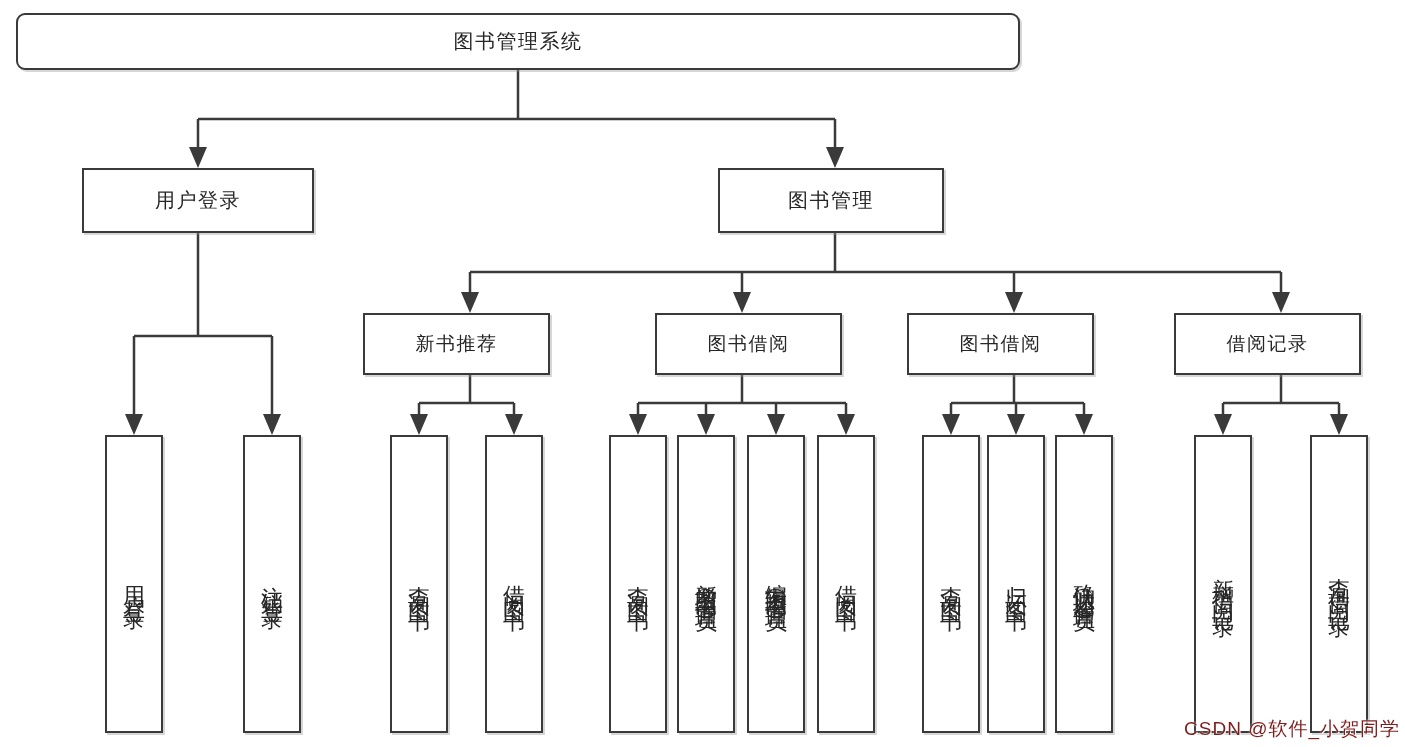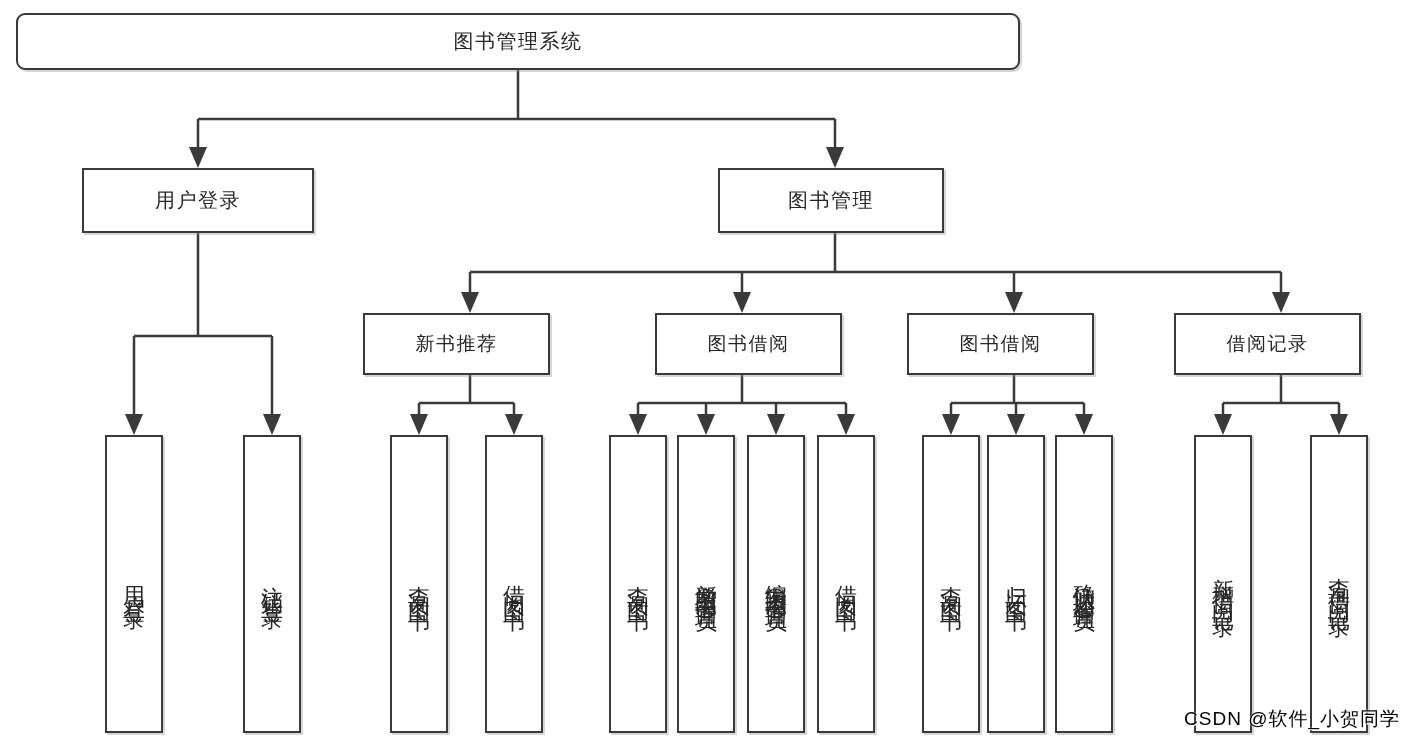--- a/index.html
+++ b/index.html
@@ -10,22 +10,22 @@
        display:flex;align-items:center;justify-content:center;text-align:center;
        box-shadow:2px 2px 0 rgba(150,150,150,.38);}
   .hbox{font-size:20px;letter-spacing:1.5px;}
   .root{left:16px;top:13px;width:1004px;height:57px;border-radius:9px;}
   .lvl2{top:168px;height:65px;}
   .lvl3{top:313px;height:62px;width:187px;font-size:19px;}
   .vbox{top:435px;width:58px;height:298px;}
   .vtext{writing-mode:vertical-rl;text-orientation:mixed;font-size:22px;line-height:1;
          letter-spacing:8px;white-space:nowrap;}
   .vtext.long{letter-spacing:4px;}
-  .watermark{position:absolute;right:5px;bottom:15px;font-size:19px;letter-spacing:1px;
-             color:#000000;text-shadow:0 0 2px #ffffff, 1px 1px 0 #ffffff;z-index:5;}
+  .watermark{position:absolute;right:5px;bottom:5px;font-size:19px;letter-spacing:1px;
+             color:#7f1d1d;text-shadow:0 0 2px #ffffff, 1px 1px 0 #ffffff;z-index:5;}
 </style>
 </head>
 <body>
 
 <div class="stage">
 
   <svg class="connectors" viewBox="0 0 1405 747">
     <g stroke="#3a3a3a" stroke-width="2.5" fill="none">
       <path d="M518 70 V119 M198 119 H835 M198 119 V150 M835 119 V150"></path>
       <path d="M198 233 V336 M134 336 H272 M134 336 V417 M272 336 V417"></path>

